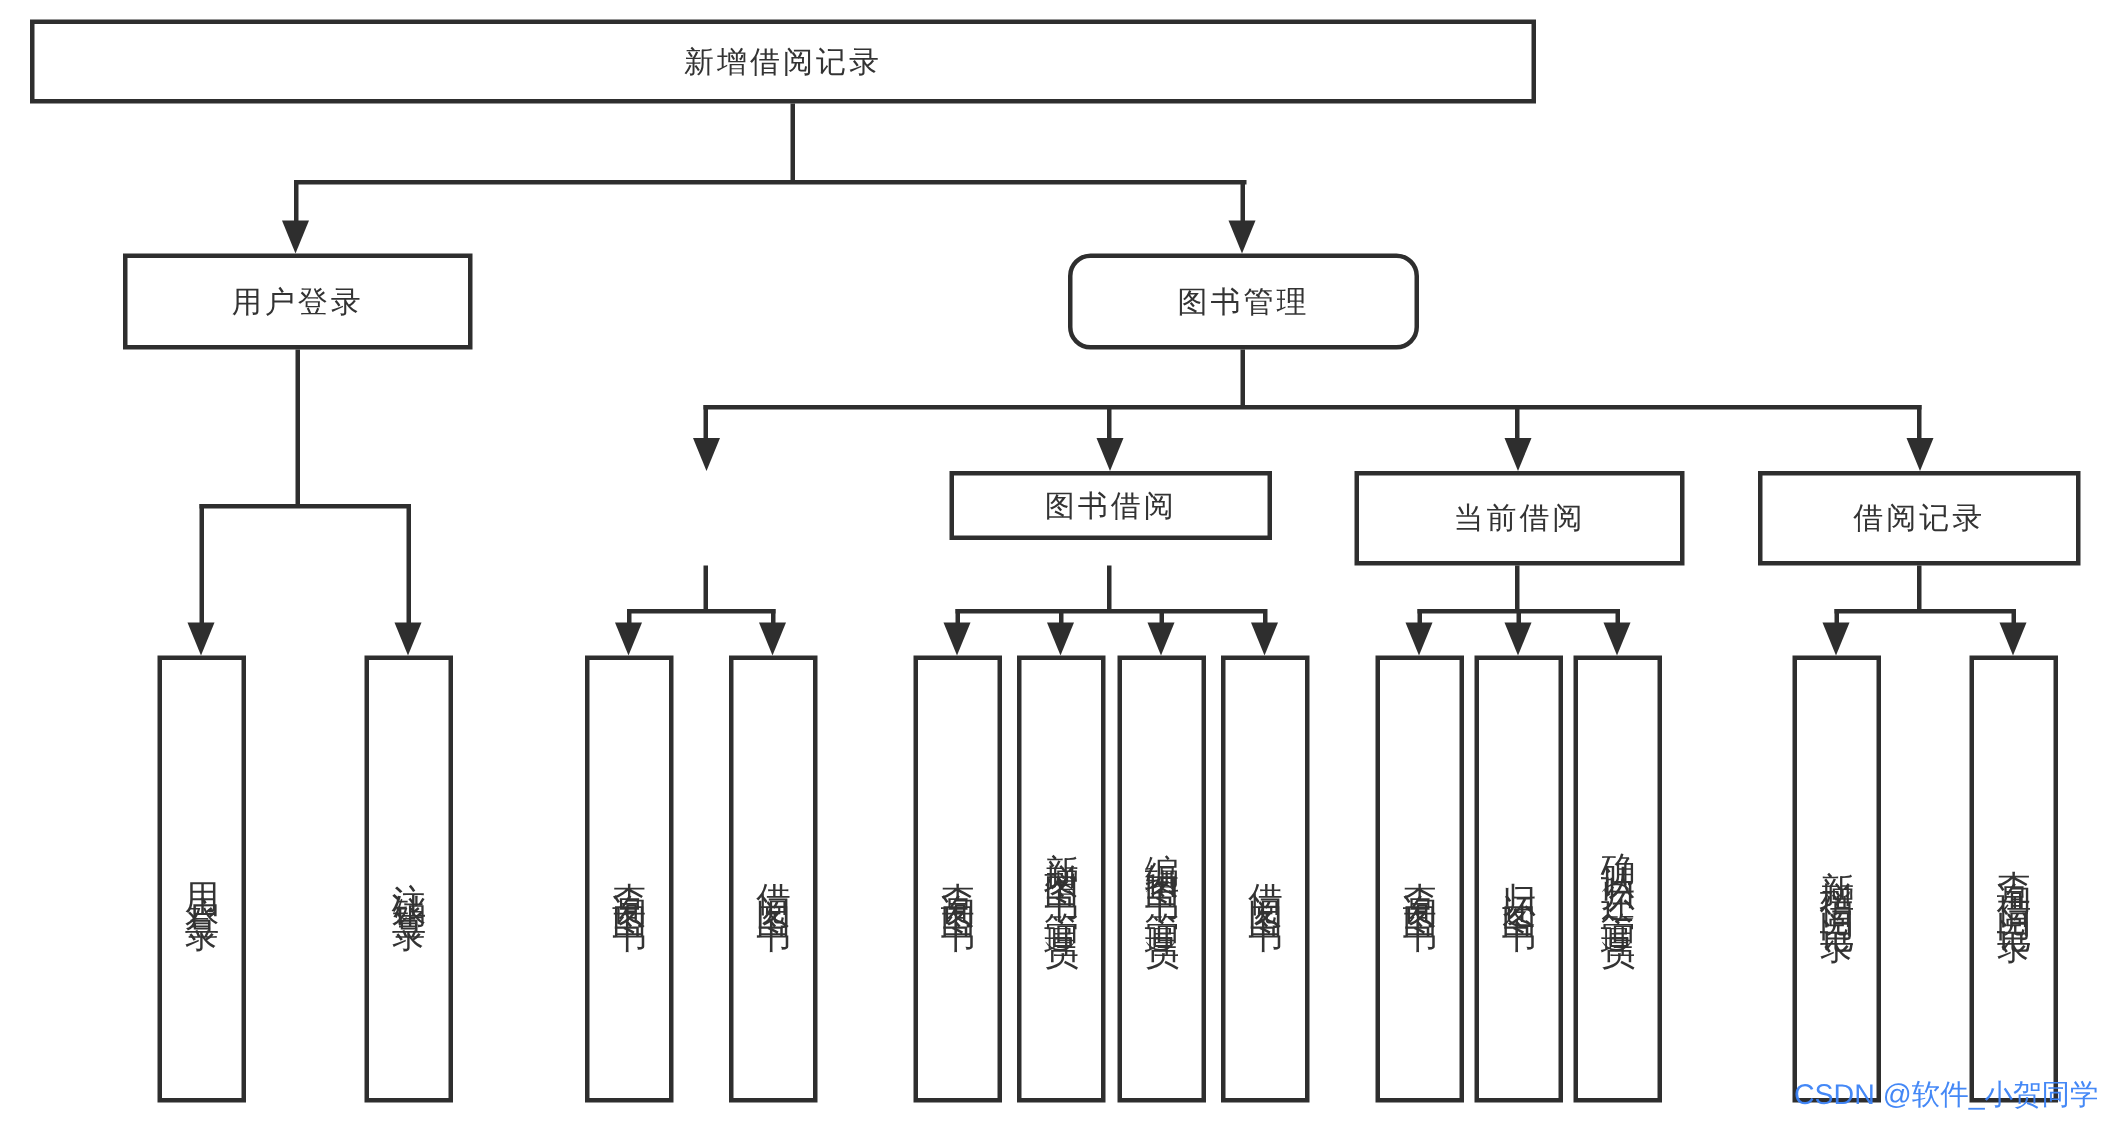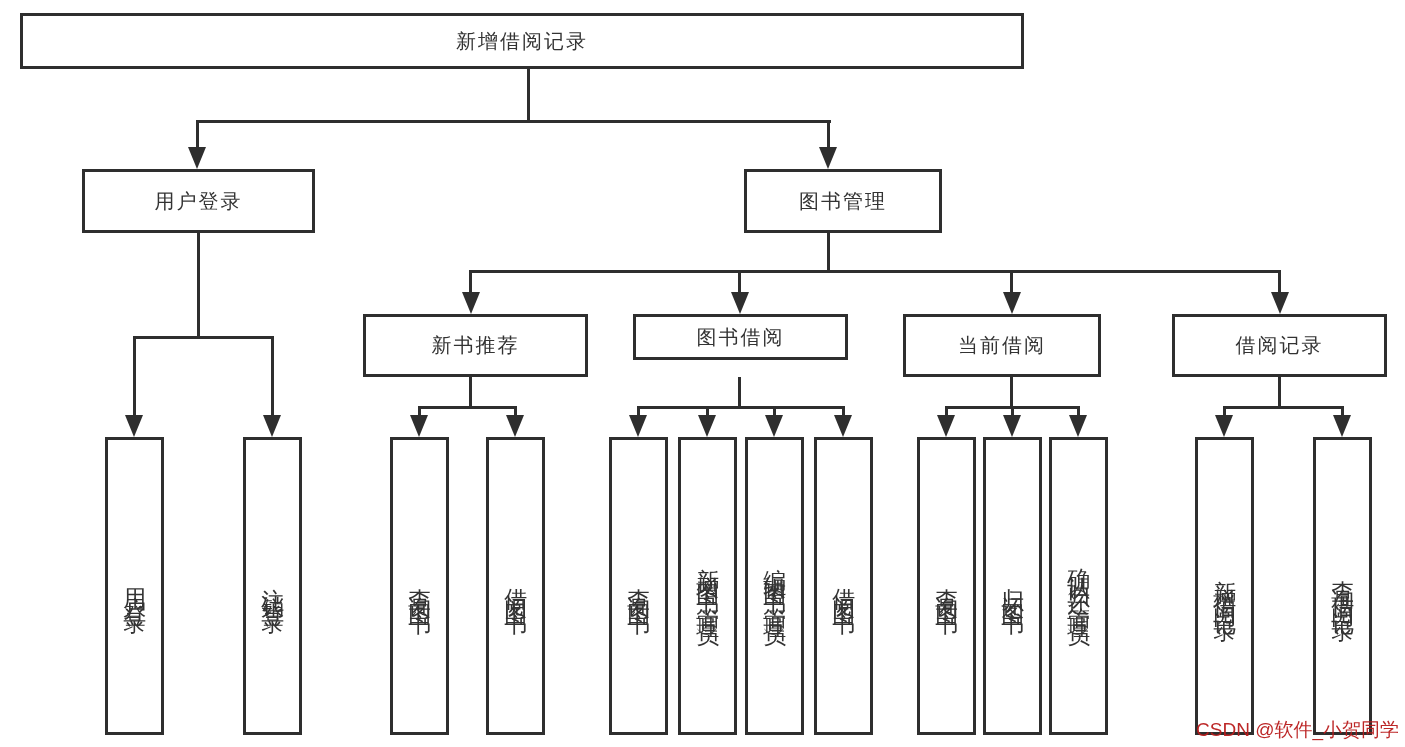--- a/index.html
+++ b/index.html
@@ -44,49 +44,46 @@
     height: 0;
     border-left: 9px solid transparent;
     border-right: 9px solid transparent;
     border-top: 22px solid #2e2e2e;
   }
   #watermark {
     position: absolute;
     right: 6px;
     bottom: 4px;
     font-size: 19px;
-    color: #b91c1c;
+    color: #3b82f6;
     opacity: 0.95;
     z-index: 20;
     white-space: nowrap;
   }
 </style>
 </head>
 <body>
 
 <div id="canvas">
 
   <div class="box h" style="left:20px; top:13px; width:1004px; height:56px;">
     <span>新增借阅记录</span>
   </div>
 
   <div class="box h" style="left:82px; top:169px; width:233px; height:64px;">
     <span>用户登录</span>
   </div>
-  <div class="box h" style="left:744px; top:169px; width:198px; height:64px;">
+  <div class="box h" style="left:712px; top:169px; width:234px; height:64px;border-radius:15px;">
     <span>图书管理</span>
   </div>
 
-  <div class="box h" style="left:363px; top:314px; width:225px; height:63px;">
-    <span>新书推荐</span>
-  </div>
   <div class="box h" style="left:633px; top:314px; width:215px; height:46px;">
     <span>图书借阅</span>
   </div>
-  <div class="box h" style="left:903px; top:314px; width:198px; height:63px;">
+  <div class="box h" style="left:903px; top:314px; width:220px; height:63px;">
     <span>当前借阅</span>
   </div>
   <div class="box h" style="left:1172px; top:314px; width:215px; height:63px;">
     <span>借阅记录</span>
   </div>
 
   <div class="box v" style="left:105px; top:437px; width:59px; height:298px;">
     <span>用户登录</span>
   </div>
   <div class="box v" style="left:243px; top:437px; width:59px; height:298px;">

